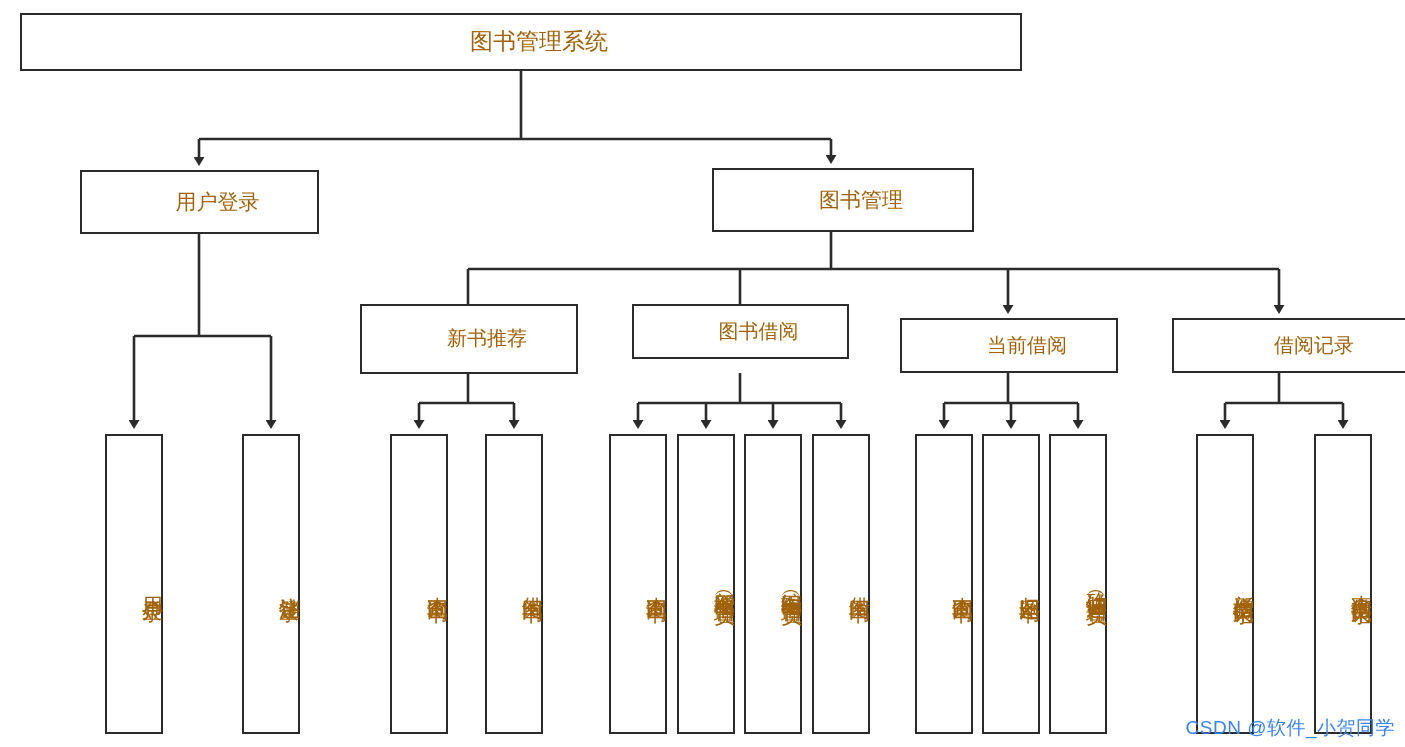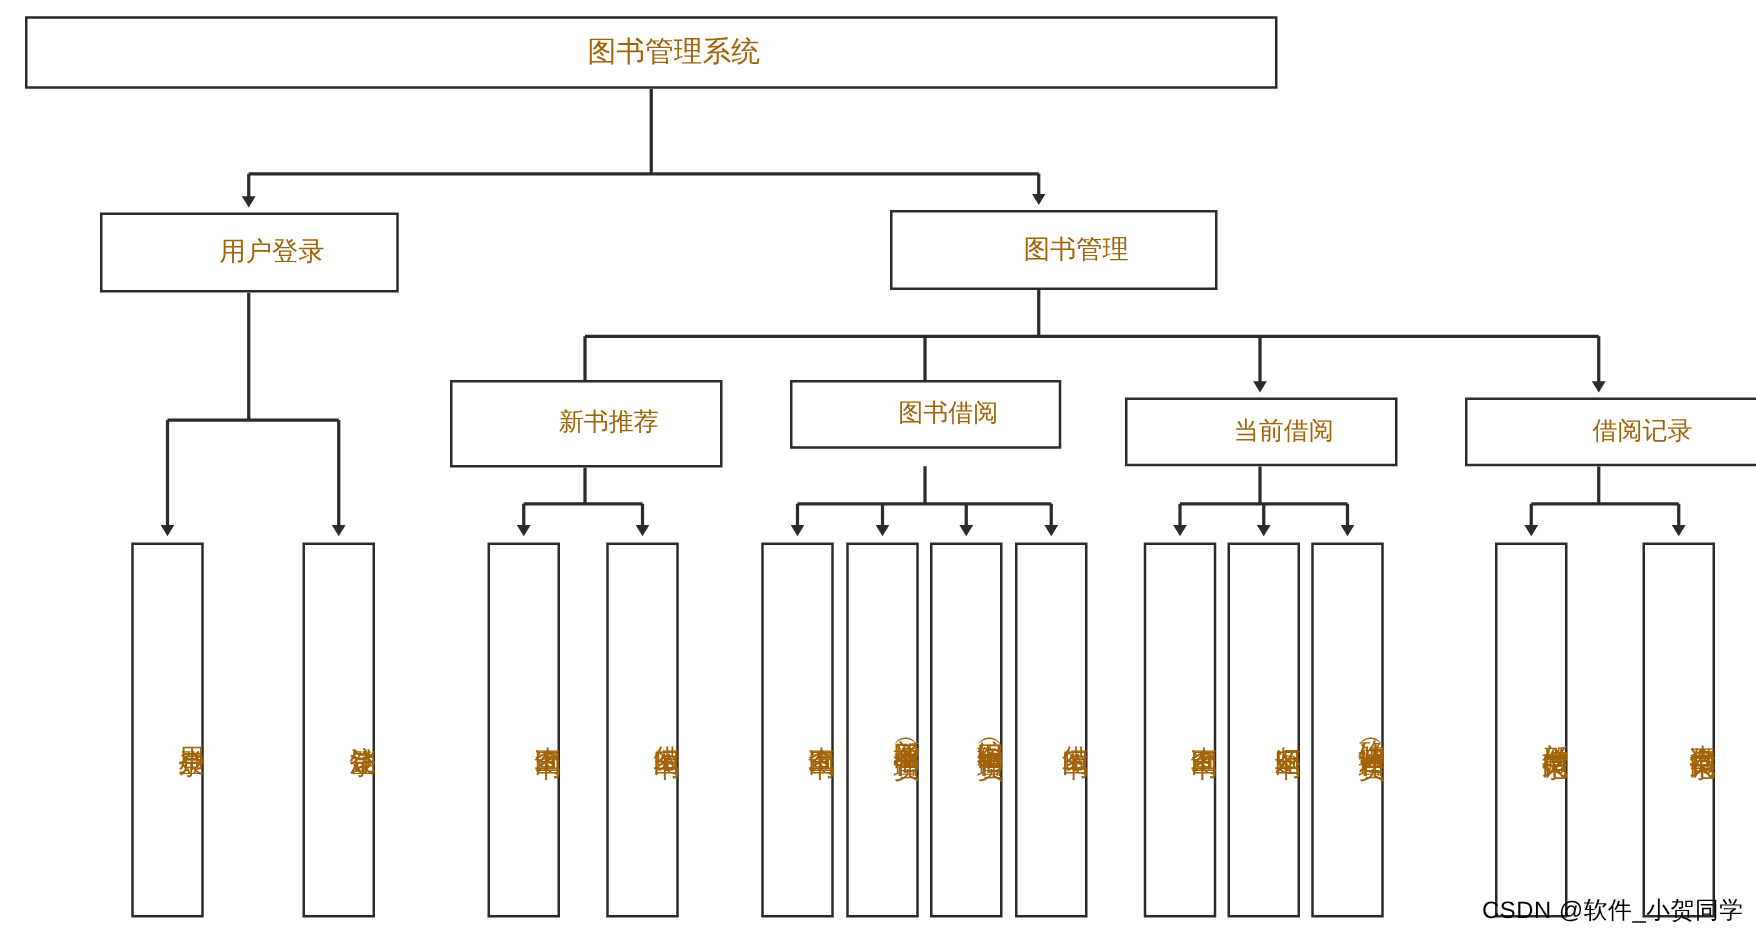--- a/index.html
+++ b/index.html
@@ -57,21 +57,21 @@
   .leaf-label {
     display: block;
     text-align: center;
     max-height: 100%;
   }
   .watermark {
     position: absolute;
     right: 10px;
     bottom: 6px;
     font-size: 19px;
-    color: #000000;
+    color: #3b82f6;
     letter-spacing: 0.5px;
     white-space: nowrap;
   }
 </style>
 </head>
 <body>
 
 <div id="canvas">
 
   <svg id="wires" viewBox="0 0 1405 747" xmlns="http://www.w3.org/2000/svg">

